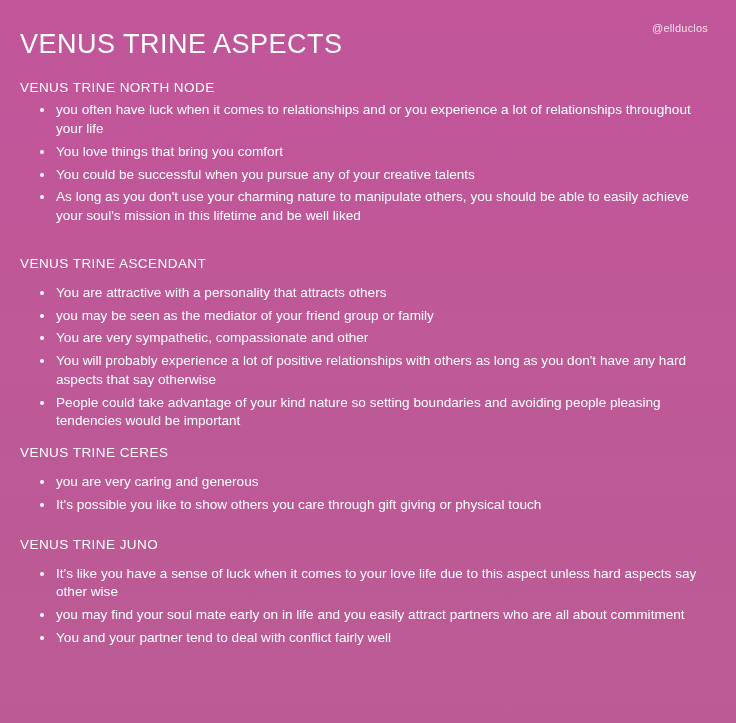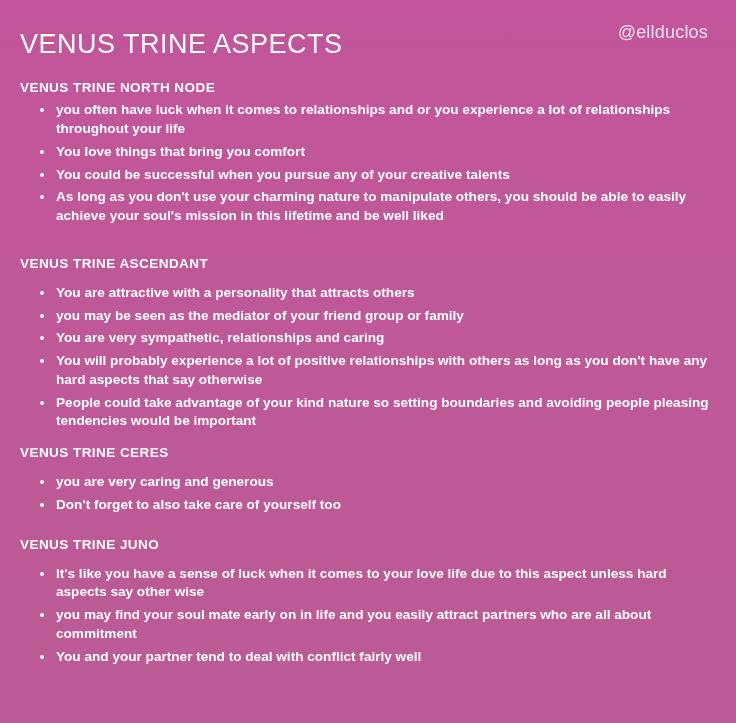--- a/index.html
+++ b/index.html
@@ -20,47 +20,46 @@
     width: 736px;
     height: 723px;
     background: linear-gradient(180deg, #c2559b 0%, #bf5897 40%, #bb5b95 100%);
     box-sizing: border-box;
     padding: 18px 20px 0 20px;
   }
   .handle {
     position: absolute;
     top: 22px;
     right: 28px;
-    font-size: 18px;
+    font-size: 11px;
     color: #f3dfe9;
     letter-spacing: 0.2px;
   }
   .title {
     font-size: 27px;
     font-weight: 400;
     letter-spacing: 0.5px;
     color: #ffffff;
     margin: 12px 0 0 0;
     line-height: 1.05;
   }
   .section {
     margin-top: 14px;
   }
   .section-heading {
     font-size: 13.5px;
     letter-spacing: 0.45px;
     color: #ffffff;
     margin: 0 0 6px 0;
-    font-weight: 700;
+    font-weight: 400;
   }
   ul.bullets {
     list-style: none;
     margin: 0;
     padding: 0 0 0 18px;
-    font-weight: bold;
   }
   ul.bullets li {
     position: relative;
     font-size: 13.6px;
     line-height: 1.38;
     color: #ffffff;
     margin: 0 0 4px 0;
     padding-left: 18px;
     max-width: 700px;
   }
@@ -97,31 +96,31 @@
       <li>You could be successful when you pursue any of your creative talents</li>
       <li>As long as you don't use your charming nature to manipulate others, you should be able to easily achieve your soul's mission in this lifetime and be well liked</li>
     </ul>
   </div>
 
   <div class="section sec-gap-2">
     <div class="section-heading heading-gap-big">VENUS TRINE ASCENDANT</div>
     <ul class="bullets">
       <li>You are attractive with a personality that attracts others</li>
       <li>you may be seen as the mediator of your friend group or family</li>
-      <li>You are very sympathetic, relationships and caring</li>
+      <li>You are very sympathetic, compassionate and other</li>
       <li>You will probably experience a lot of positive relationships with others as long as you don't have any hard aspects that say otherwise</li>
       <li>People could take advantage of your kind nature so setting boundaries and avoiding people pleasing tendencies would be important</li>
     </ul>
   </div>
 
   <div class="section sec-gap-3">
     <div class="section-heading heading-gap-big">VENUS TRINE CERES</div>
     <ul class="bullets">
       <li>you are very caring and generous</li>
-      <li>Don't forget to also take care of yourself too</li>
+      <li>It's possible you like to show others you care through gift giving or physical touch</li>
     </ul>
   </div>
 
   <div class="section sec-gap-4">
     <div class="section-heading heading-gap-big">VENUS TRINE JUNO</div>
     <ul class="bullets">
       <li>It's like you have a sense of luck when it comes to your love life due to this aspect unless hard aspects say other wise</li>
       <li>you may find your soul mate early on in life and you easily attract partners who are all about commitment</li>
       <li>You and your partner tend to deal with conflict fairly well</li>
     </ul>

